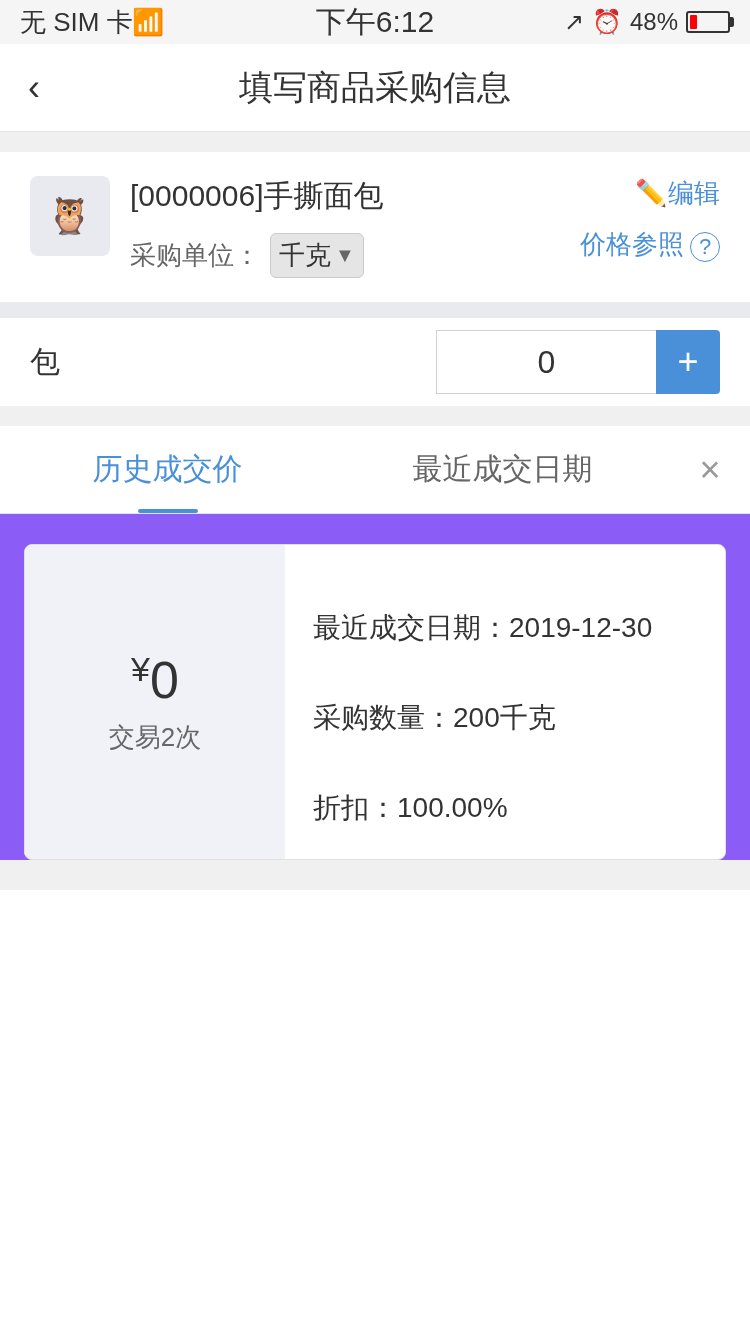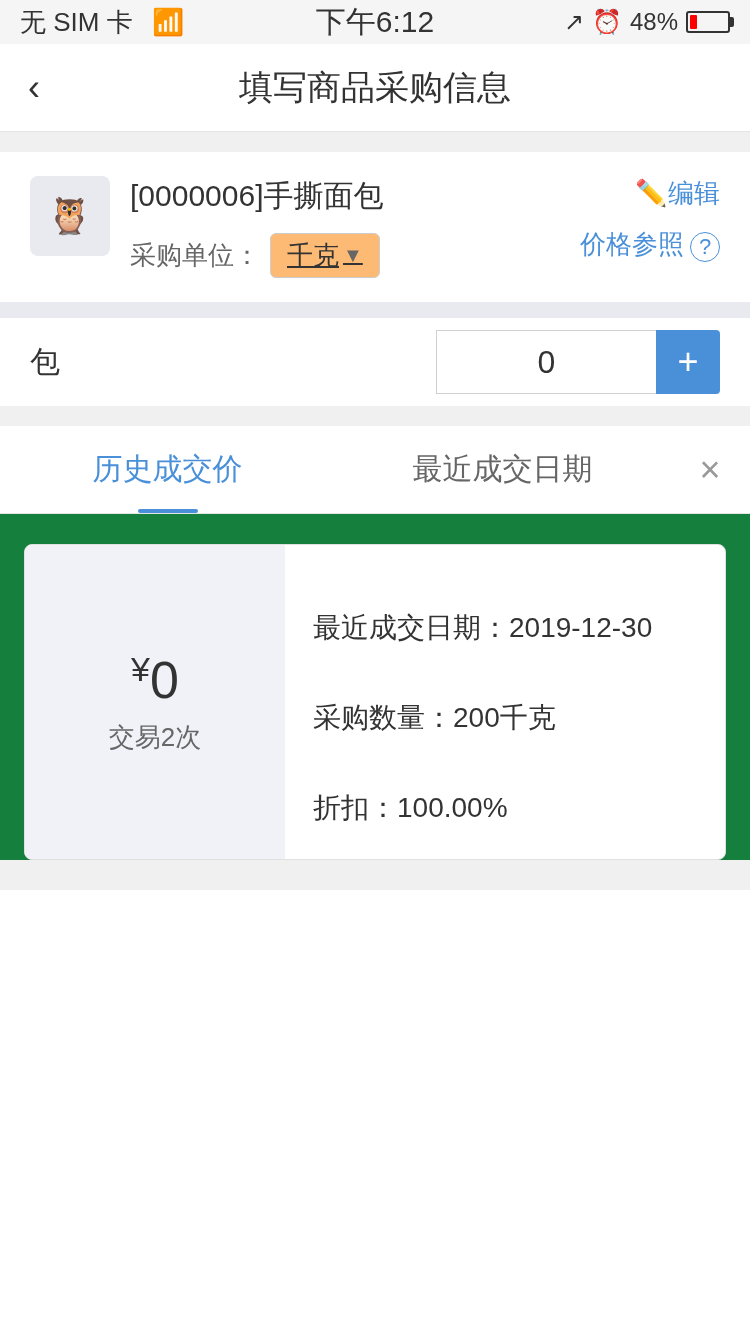--- a/index.html
+++ b/index.html
@@ -19,21 +19,21 @@
       background: #f5f5f5;
       display: flex;
       align-items: center;
       justify-content: space-between;
       padding: 0 20px;
       font-size: 26px;
     }
     .status-left {
       display: flex;
       align-items: center;
-      gap: 20px;
+      gap: 0;
       font-size: 26px;
       color: #333;
     }
     .status-center {
       font-size: 30px;
       color: #333;
       font-weight: 500;
       position: absolute;
       left: 50%;
       transform: translateX(-50%);
@@ -142,28 +142,27 @@
       align-items: center;
       gap: 10px;
     }
     .unit-label {
       font-size: 26px;
       color: #666;
     }
     .unit-select {
       border: 1px solid #cccccc;
       border-radius: 6px;
-      padding: 4px 16px;
-      font-size: 26px;
-      color: #333;
-      background: #fdba74;
+      padding: 4px 8px;
+      font-size: 26px;
+      color: #333;
+      background: #e5e5e5;
       display: flex;
       align-items: center;
       gap: 4px;
-      text-decoration: underline;
     }
     .unit-dropdown-arrow {
       font-size: 20px;
       color: #666;
     }
     .edit-btn {
       font-size: 26px;
       color: #4a90d9;
       display: flex;
       align-items: center;
@@ -242,21 +241,21 @@
       border: none;
       display: flex;
       align-items: center;
       justify-content: center;
       cursor: pointer;
       border-radius: 0 4px 4px 0;
     }
 
     
     .tabs-section {
-      background: #15803d;
+      background: #8b5cf6;
       margin-top: 20px;
     }
     .tabs-header {
       background: #ffffff;
       display: flex;
       align-items: center;
       height: 88px;
       border-bottom: 1px solid #e5e5e5;
       position: relative;
     }

